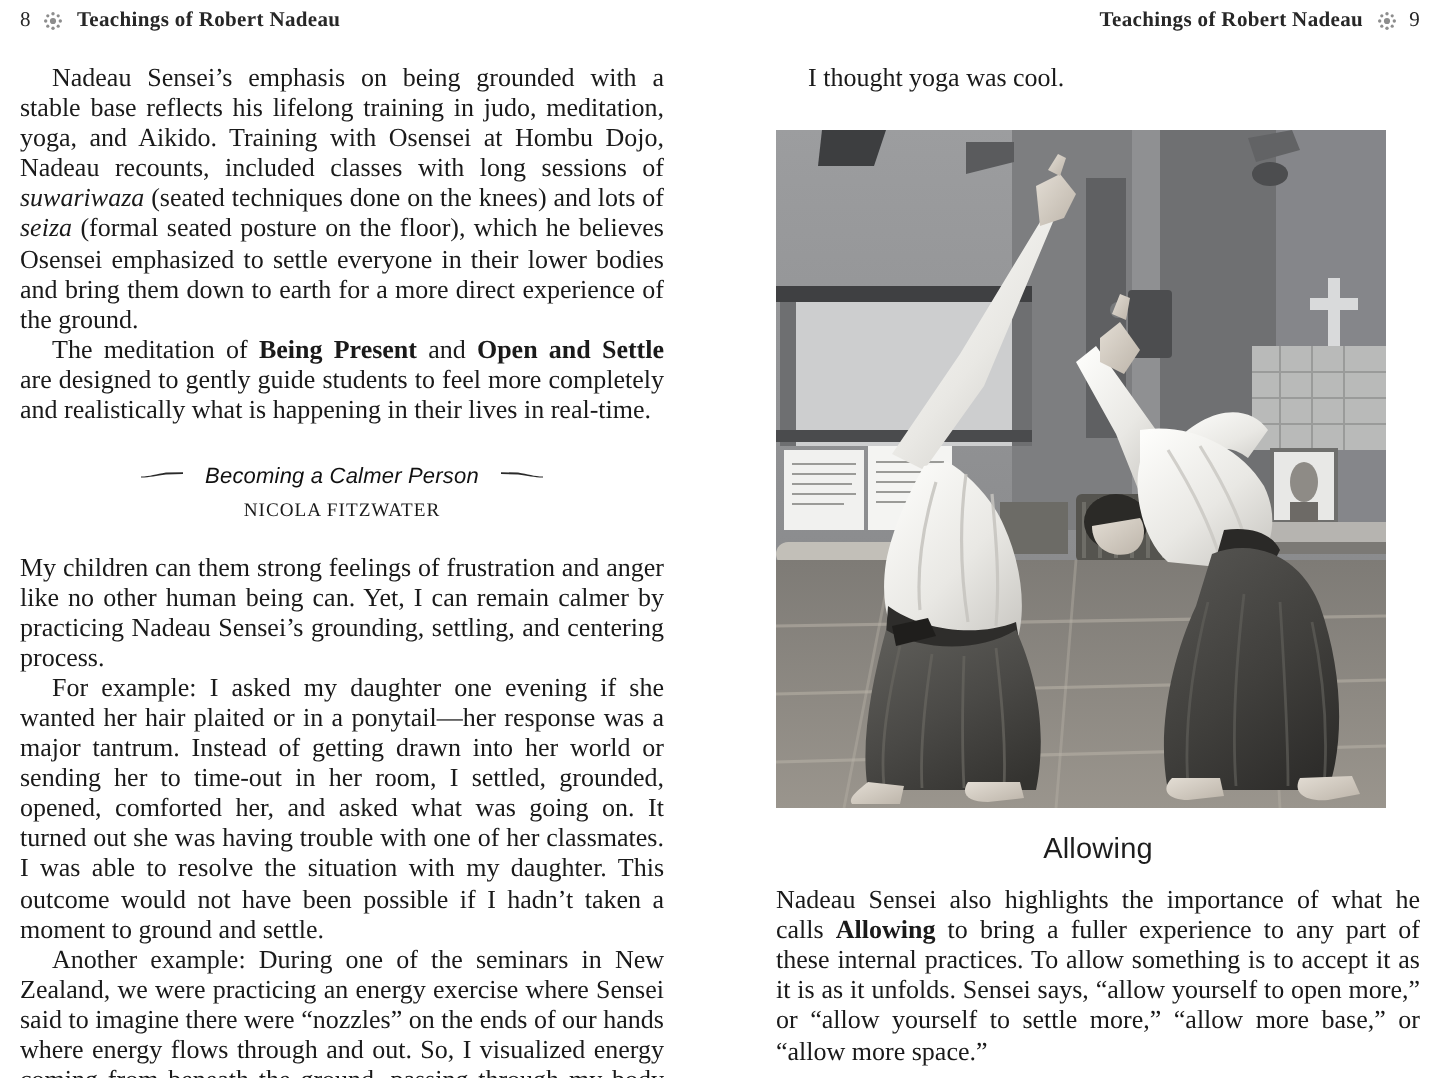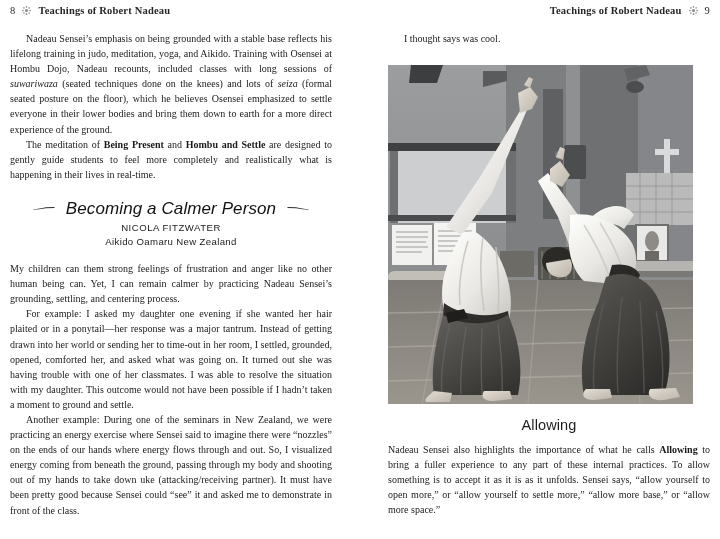--- a/index.html
+++ b/index.html
@@ -53,21 +53,21 @@
     width: 9px;
     height: 9px;
     margin: 0 7px;
     position: relative;
     flex: none;
   }
   .rosette svg { display: block; width: 9px; height: 9px; }
 
   
   .col {
-    font-size: 10px;
+    font-size: 13px;
     line-height: 15.1px;
     text-align: justify;
     text-justify: inter-word;
     hyphens: none;
   }
   .col p { margin: 0; }
   .col p.indent { text-indent: 16px; }
   .col p + p { margin-top: 0; }
 
   em { font-style: italic; }
@@ -76,36 +76,36 @@
   
   .story-head {
     margin-top: 17px;
     margin-bottom: 2px;
     text-align: center;
     white-space: nowrap;
   }
   .story-title {
     font-family: "Liberation Sans", sans-serif;
     font-style: italic;
-    font-size: 17px;
+    font-size: 11px;
     letter-spacing: .1px;
     color: #111;
     vertical-align: middle;
   }
   .tick {
     display: inline-block;
     vertical-align: middle;
     width: 22px;
     height: 7px;
     margin: 0 7px;
   }
   .tick svg { display: block; }
 
   .byline {
-    font-family: Liberation Sans, sans-serif;
+    font-family: Liberation Serif, serif;
     text-align: center;
     font-size: 9.6px;
     line-height: 13.4px;
     letter-spacing: .35px;
     color: #1a1a1a;
   }
   .byline .name { letter-spacing: .5px; }
 
   .story-body { margin-top: 13px; }
 
@@ -153,40 +153,39 @@
             <circle cx="14.2" cy="14.2" r="1.6"></circle>
           </g>
         </svg>
       </span>
       <span>Teachings of Robert Nadeau</span>
     </div>
 
     <div class="col" style="margin-top:11px;">
       <p class="indent"><span>Nadeau Sensei’s emphasis on being grounded with a stable base reflects his lifelong training in judo, meditation, yoga, and Aikido. Training with Osensei at Hombu Dojo, Nadeau recounts, included classes with long sessions of </span><em>suwariwaza</em><span> (seated techniques done on the knees) and lots of </span><em>seiza</em><span> (formal seated posture on the floor), which he believes Osensei emphasized to settle everyone in their lower bodies and bring them down to earth for a more direct experience of the ground.</span></p>
 
-      <p class="indent"><span>The meditation of </span><b>Being Present</b><span> and </span><b>Hombu and Settle</b><span> are designed to gently guide students to feel more completely and realistically what is happening in their lives in real-time.</span></p>
+      <p class="indent"><span>The meditation of </span><b>Being Present</b><span> and </span><b>Open and Settle</b><span> are designed to gently guide students to feel more completely and realistically what is happening in their lives in real-time.</span></p>
     </div>
 
     <div class="story-head">
       <span class="tick">
         <svg viewBox="0 0 44 10" aria-hidden="true">
           <path d="M1 6.6 C10 6.6 16 4.2 26 2.6 L43 2.2 L43 4.0 L26 4.6 C16 5.6 10 7.6 1 7.6 Z" fill="#2a2a2a"></path>
         </svg>
       </span>
       <span class="story-title">Becoming a Calmer Person</span>
       <span class="tick">
         <svg viewBox="0 0 44 10" aria-hidden="true">
           <path d="M43 6.6 C34 6.6 28 4.2 18 2.6 L1 2.2 L1 4.0 L18 4.6 C28 5.6 34 7.6 43 7.6 Z" fill="#2a2a2a"></path>
         </svg>
       </span>
     </div>
 
     <div class="byline">
       <div class="name">NICOLA FITZWATER</div>
-      <div>Aikido Oamaru New Zealand</div>
     </div>
 
     <div class="col story-body">
       <p>My children can them strong feelings of frustration and anger like no other human being can. Yet, I can remain calmer by practicing Nadeau Sensei’s grounding, settling, and centering process.</p>
       <p class="indent">For example: I asked my daughter one evening if she wanted her hair plaited or in a ponytail—her response was a major tantrum. Instead of getting drawn into her world or sending her to time-out in her room, I settled, grounded, opened, comforted her, and asked what was going on. It turned out she was having trouble with one of her classmates. I was able to resolve the situation with my daughter. This outcome would not have been possible if I hadn’t taken a moment to ground and settle.</p>
       <p class="indent">Another example: During one of the seminars in New Zealand, we were practicing an energy exercise where Sensei said to imagine there were “nozzles” on the ends of our hands where energy flows through and out. So, I visualized energy coming from beneath the ground, passing through my body and shooting out of my hands to take down uke (attacking/receiving partner). It must have been pretty good because Sensei could “see” it and asked me to demonstrate in front of the class.</p>
     </div>
   </div>
 
   <div class="page page-right">
@@ -205,21 +204,21 @@
             <circle cx="14.2" cy="3.8" r="1.6"></circle>
             <circle cx="3.8" cy="14.2" r="1.6"></circle>
             <circle cx="14.2" cy="14.2" r="1.6"></circle>
           </g>
         </svg>
       </span>
       <span class="folio">9</span>
     </div>
 
     <div class="col" style="margin-top:11px;">
-      <p class="indent">I thought says was cool.</p>
+      <p class="indent">I thought yoga was cool.</p>
     </div>
 
     <div class="photo">
       <svg viewBox="0 0 305 339" preserveAspectRatio="xMidYMid slice" aria-hidden="true">
         <defs>
           <linearGradient id="wallG" x1="0" y1="0" x2="0" y2="1">
             <stop offset="0" stop-color="#9c9d9f"></stop>
             <stop offset="1" stop-color="#8b8c8e"></stop>
           </linearGradient>
           <linearGradient id="floorG" x1="0" y1="0" x2="0" y2="1">

